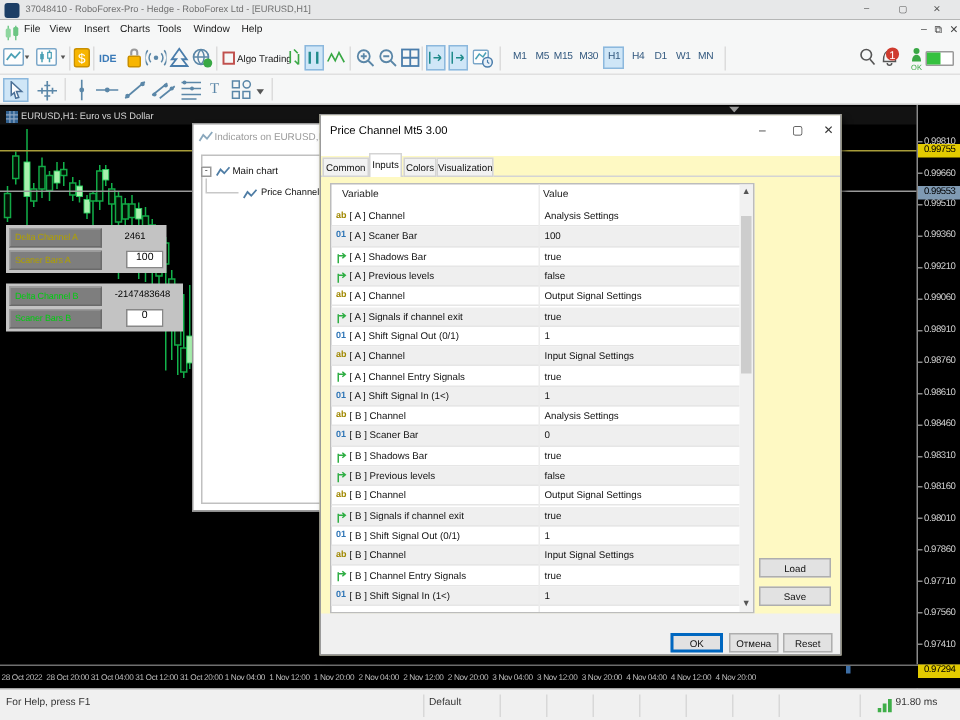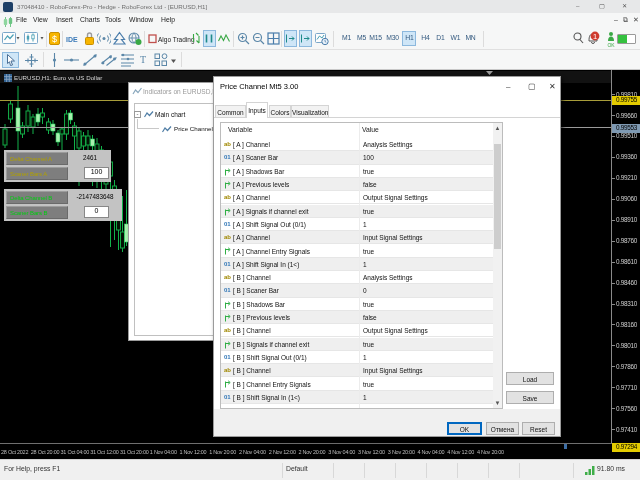--- a/index.html
+++ b/index.html
@@ -17,21 +17,21 @@
 #paxis{left:611px;top:0;width:29px;height:389px;border-left:1px solid #8a8a8a;}
 .pl{position:absolute;left:4px;width:25px;font-size:6.4px;color:#cfcfcf;letter-spacing:-0.3px;}
 .pbox{position:absolute;left:0px;width:29px;font-size:6.4px;color:#000;letter-spacing:-0.3px;text-align:center;}
 #taxis{left:0;top:373px;width:640px;height:16px;background:#000;border-top:1px solid #6f6f6f;}
 .tl{position:absolute;top:5px;font-size:5.5px;color:#bdbdbd;letter-spacing:-0.25px;white-space:nowrap;}
 .panel{position:absolute;background:#c3c3c3;}
 .plabel{position:absolute;left:2px;background:#7e7e7e;font-size:6px;letter-spacing:-0.1px;padding-top:3px;padding-left:3px;border:1px solid #9c9c9c;border-bottom-color:#6a6a6a;border-right-color:#6a6a6a;}
 .pval{position:absolute;font-size:6.3px;color:#000;text-align:center;}
 .pedit{position:absolute;background:#fff;border:1px solid #888;font-size:7px;color:#000;text-align:center;}
 #inddlg{left:128px;top:82px;width:317px;height:259px;background:#fff;border:1px solid #9b9b9b;box-shadow:2px 2px 3px rgba(0,0,0,0.6);}
-#pcdlg{left:213px;top:76px;width:348px;height:361px;background:#ffffff;border:1px solid #9b9b9b;box-shadow:2px 3px 4px rgba(0,0,0,0.65);}
+#pcdlg{left:213px;top:76px;width:348px;height:361px;background:#fef9c3;border:1px solid #9b9b9b;box-shadow:2px 3px 4px rgba(0,0,0,0.65);}
 .row{position:absolute;left:220px;width:272px;height:14px;font-size:6.5px;color:#111;}
 .rowg{background:#efefef;}
 .ric{position:absolute;left:3px;top:3px;font-size:6px;font-weight:bold;}
 .rlab{position:absolute;left:12px;top:3.2px;letter-spacing:0px;}
 .rval{position:absolute;left:142px;top:3.2px;letter-spacing:0px;}
 .btn{position:absolute;background:#e2e2e2;border:1px solid #aeaeae;font-size:6.5px;color:#111;text-align:center;}
 .tab{position:absolute;font-size:6.5px;color:#111;text-align:center;border:1px solid #d4d4d4;background:#f2f2f2;}
 #statusbar{left:0;top:459px;width:640px;height:21px;background:#f0f0f0;border-top:1px solid #d4d4d4;font-size:6.8px;color:#333;}
 .ssep{position:absolute;top:3px;width:1px;height:15px;background:#d8d8d8;}
 </style></head>

